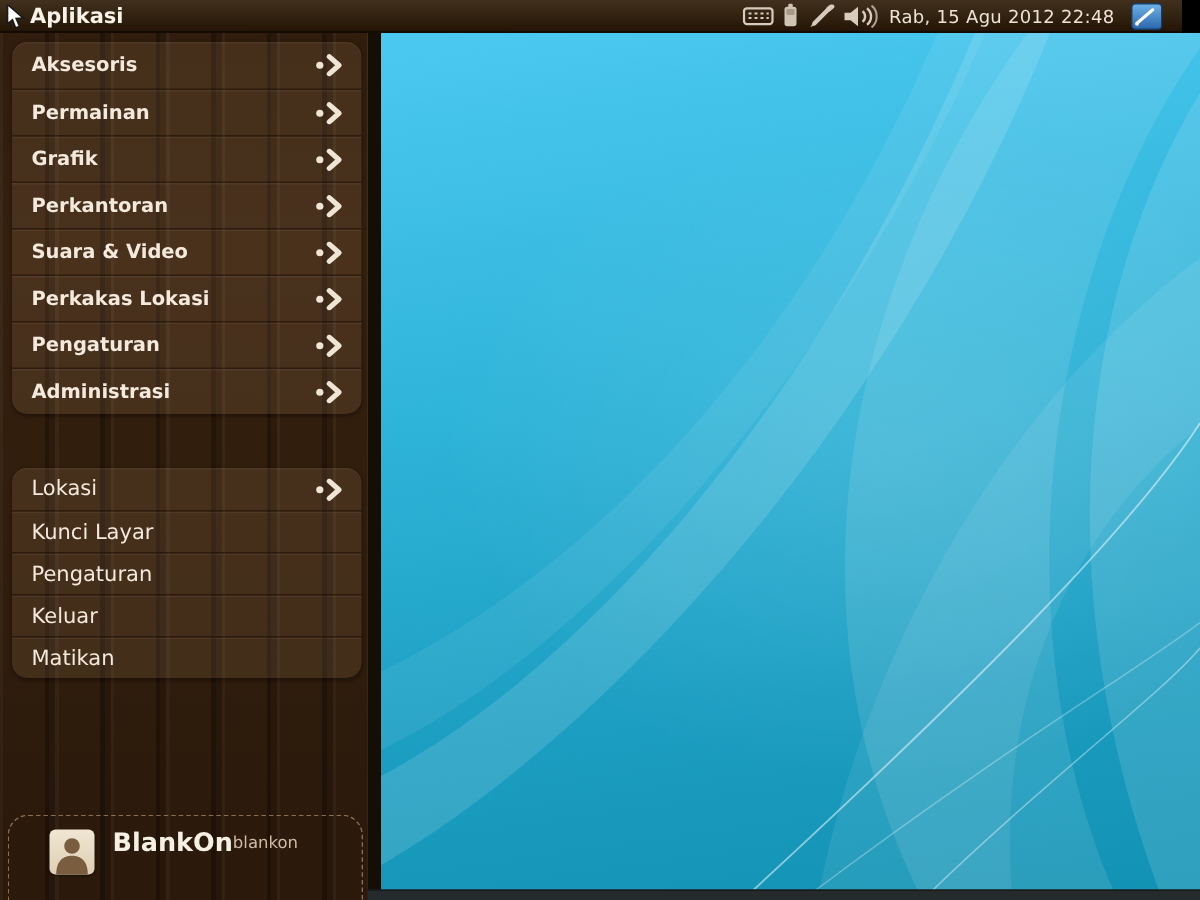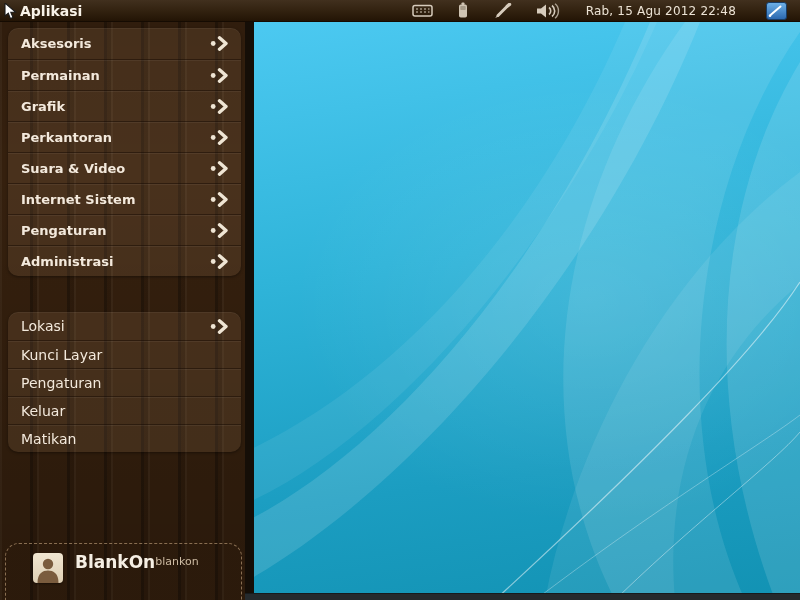--- a/index.html
+++ b/index.html
@@ -1,28 +1,28 @@
 <!DOCTYPE html>
 <html><head>
 <meta charset="utf-8">
 <style>
   * { margin:0; padding:0; box-sizing:border-box; }
   html,body { width:800px; height:600px; overflow:hidden; background:#000;
               font-family:"DejaVu Sans","Liberation Sans",sans-serif; }
   #screen { position:relative; width:800px; height:600px; overflow:hidden; }
 
   
-  #topbar { position:absolute; top:0; left:0; right:0; height:22px; z-index:9;
+  #topbar { position:absolute; top:0; left:0; right:12px; height:22px; z-index:9;
             background:linear-gradient(180deg,#41301e 0%,#31210f 55%,#231405 100%);
             border-bottom:1px solid #150b02;
             display:flex; align-items:center; }
   #app-menu-button { display:flex; align-items:center; height:22px; padding:0 10px 0 4px;
                      color:#f8f2e8; font-size:14px; font-weight:bold; cursor:default; }
   #cursor-glyph { margin-right:2px; margin-top:2px; }
-  #tray { margin-left:auto; display:flex; align-items:center; gap:24px; height:22px; }
+  #tray { margin-left:auto; display:flex; align-items:center; gap:5px; height:22px; }
   .tray-icon { display:flex; align-items:center; }
   #clock { color:#ece3d5; font-size:12px; letter-spacing:0.2px; margin:0 2px; }
   #corner-app { margin:0 13px 0 4px; display:flex; align-items:center; }
 
   
   #desktop { position:absolute; left:245px; top:22px; right:0; bottom:0; overflow:hidden;
              background:
                radial-gradient(ellipse 420px 320px at 62% 48%, rgba(255,255,255,0.10), rgba(255,255,255,0) 70%),
                linear-gradient(172deg,#4cc9f1 0%,#2fb4d9 40%,#1b9dc1 75%,#1292b3 100%); }
   #wallpaper-curves { position:absolute; left:0; top:0; width:100%; height:100%; }
@@ -174,21 +174,21 @@
     </svg>
   </div>
           <div class="menu-item">
     <span class="mi-label">Suara &amp; Video</span>
     <svg class="mi-arrow" width="21" height="15" viewBox="0 0 21 15">
       <circle cx="3.2" cy="7.5" r="2.4" fill="#efe5d4"></circle>
       <path d="M9.5 1.8 L16 7.5 L9.5 13.2" fill="none" stroke="#efe5d4" stroke-width="3.4" stroke-linecap="round" stroke-linejoin="round"></path>
     </svg>
   </div>
           <div class="menu-item">
-    <span class="mi-label">Internet Sistem</span>
+    <span class="mi-label">Perkakas Lokasi</span>
     <svg class="mi-arrow" width="21" height="15" viewBox="0 0 21 15">
       <circle cx="3.2" cy="7.5" r="2.4" fill="#efe5d4"></circle>
       <path d="M9.5 1.8 L16 7.5 L9.5 13.2" fill="none" stroke="#efe5d4" stroke-width="3.4" stroke-linecap="round" stroke-linejoin="round"></path>
     </svg>
   </div>
           <div class="menu-item">
     <span class="mi-label">Pengaturan</span>
     <svg class="mi-arrow" width="21" height="15" viewBox="0 0 21 15">
       <circle cx="3.2" cy="7.5" r="2.4" fill="#efe5d4"></circle>
       <path d="M9.5 1.8 L16 7.5 L9.5 13.2" fill="none" stroke="#efe5d4" stroke-width="3.4" stroke-linecap="round" stroke-linejoin="round"></path>

